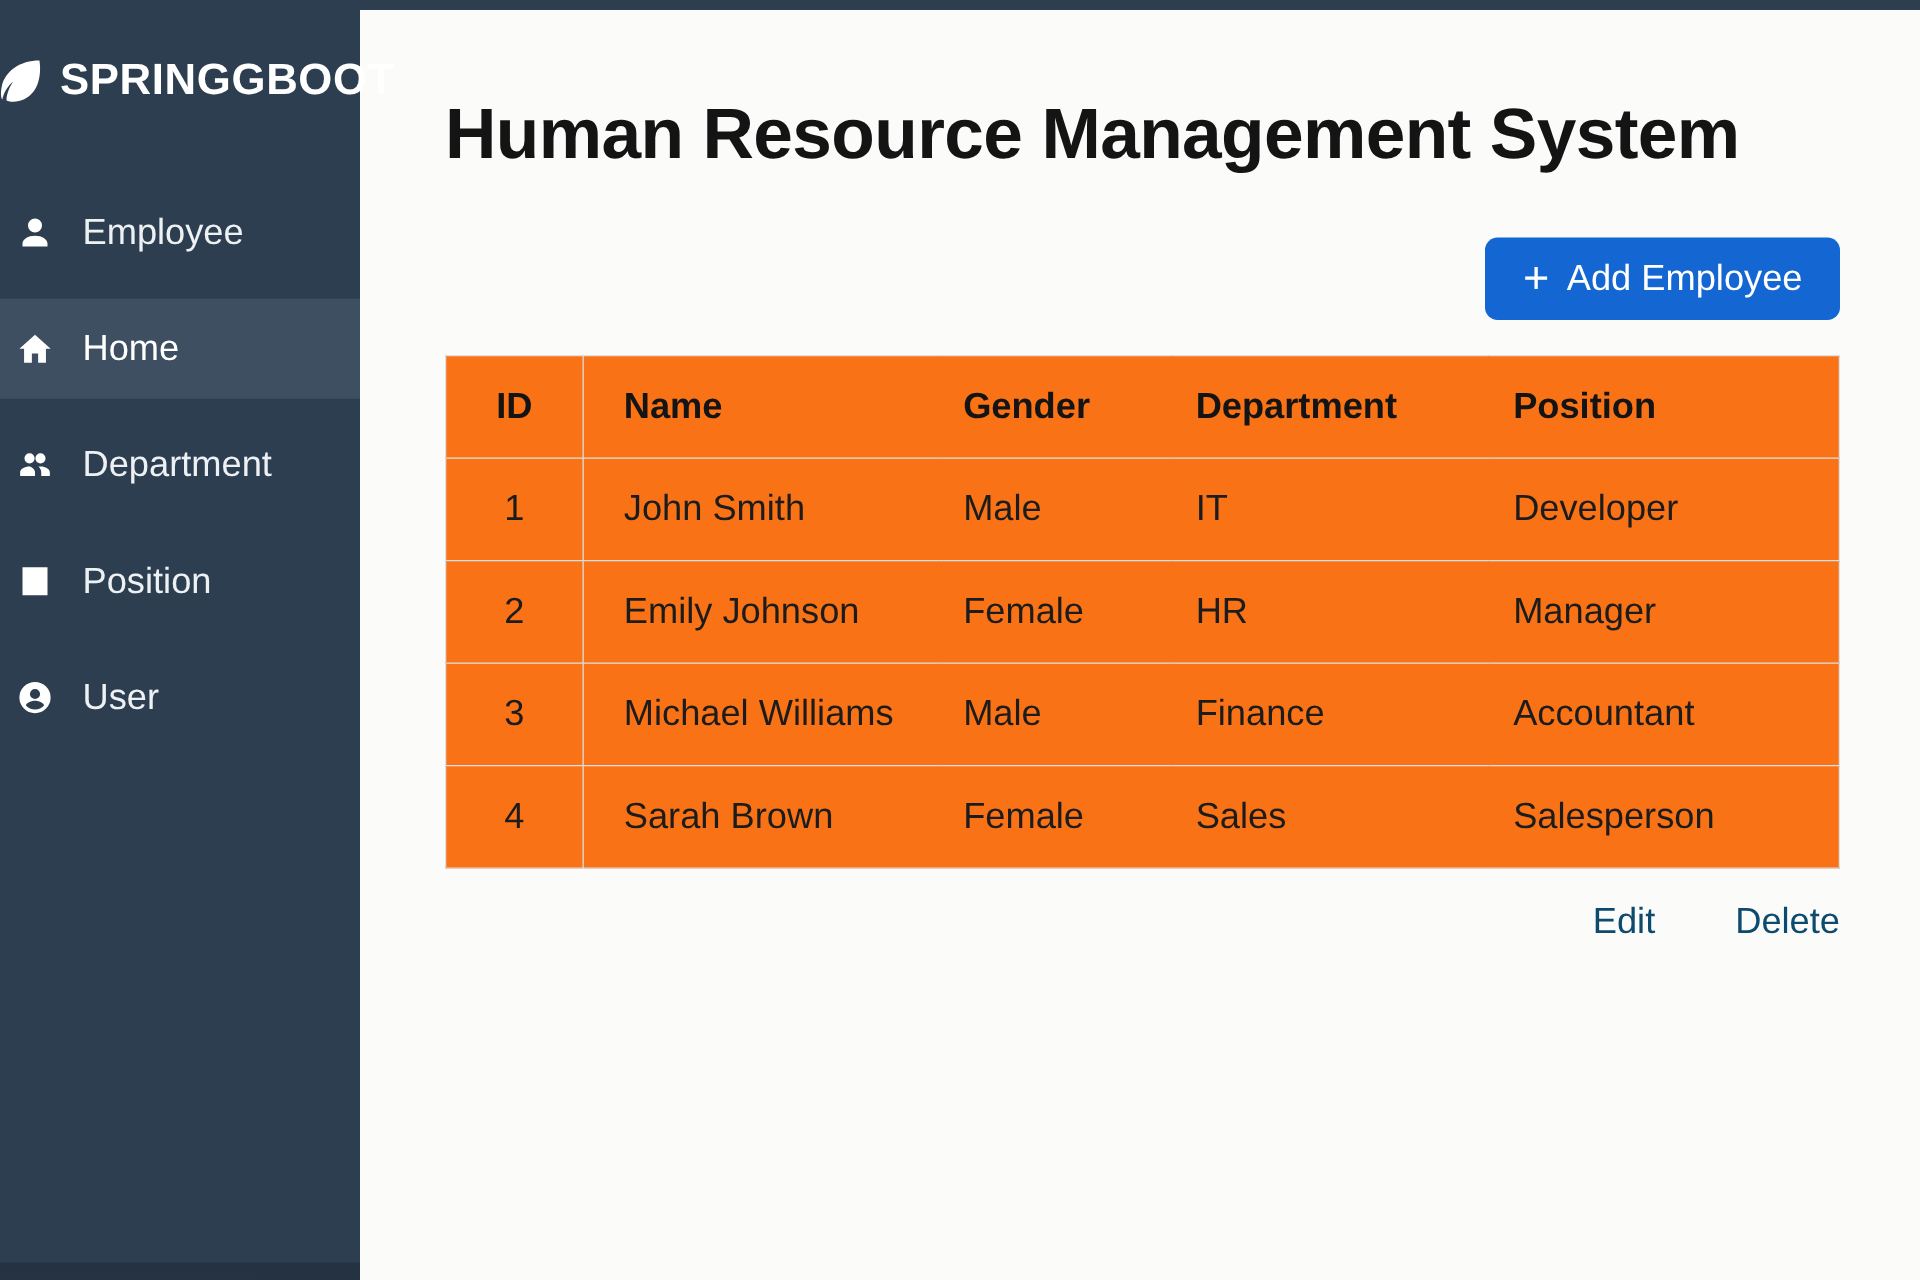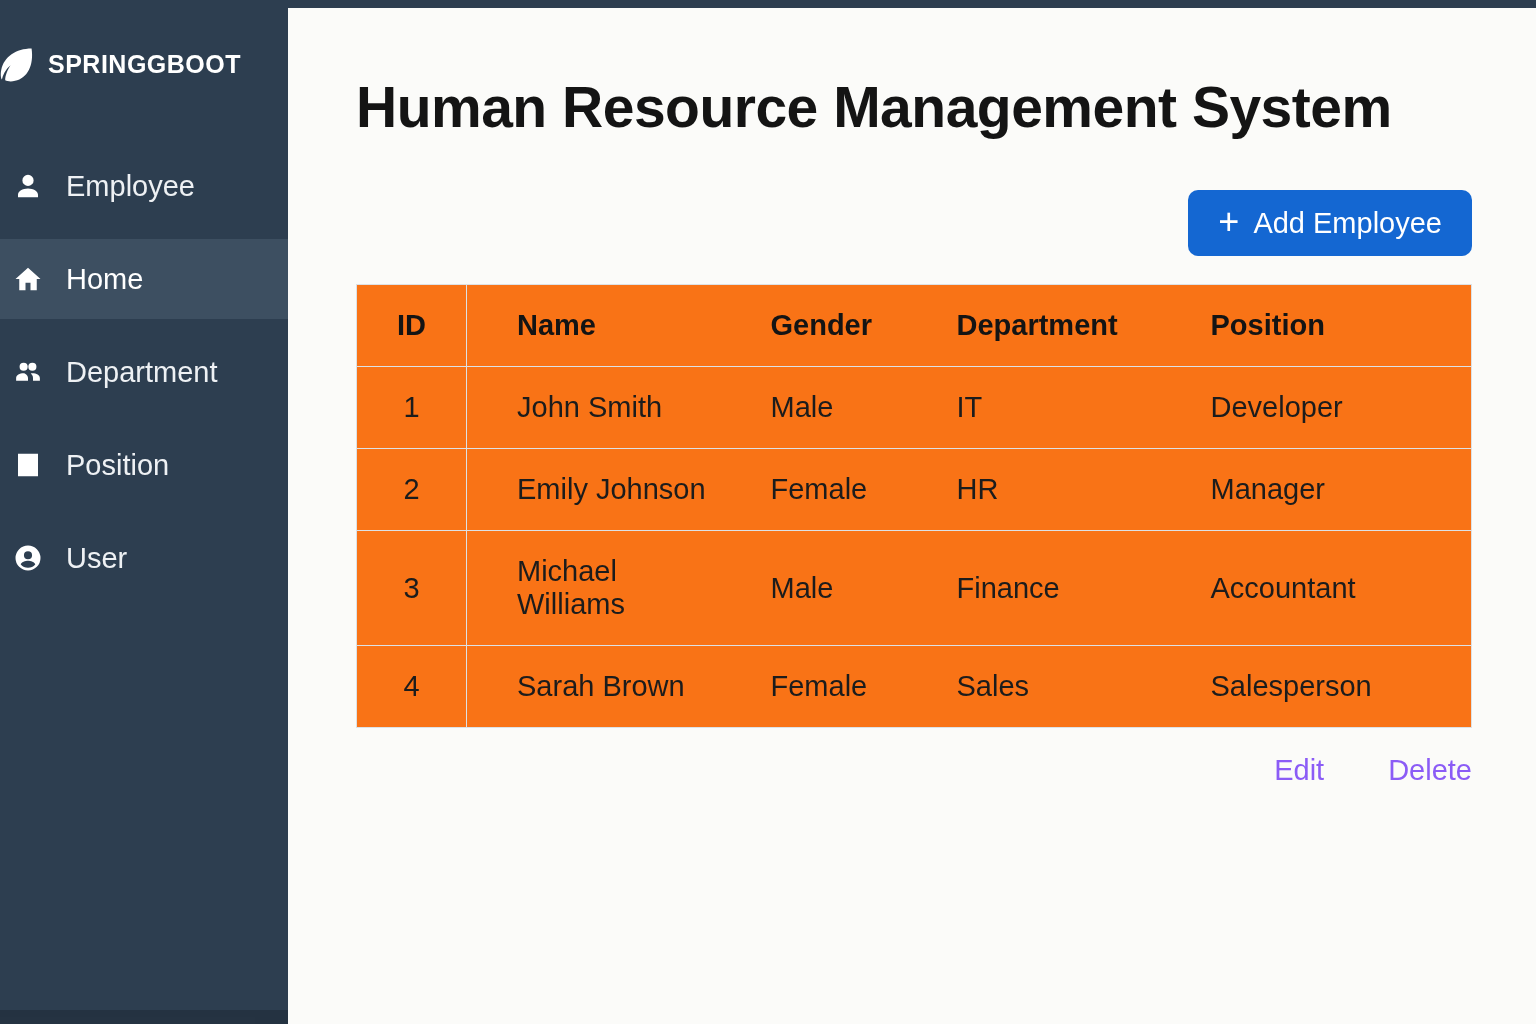--- a/index.html
+++ b/index.html
@@ -23,21 +23,21 @@
   }
   .brand {
     display: flex;
     align-items: center;
     gap: 10px;
     padding: 40px 16px 40px 0;
     height: 128px;
   }
   .brand-icon { width: 44px; height: 44px; margin-left: -6px; flex-shrink: 0; }
   .brand-text {
-    font-size: 25px;
+    font-size: 35px;
     font-weight: 700;
     letter-spacing: 0.5px;
     color: #ffffff;
     white-space: nowrap;
   }
   .nav { display: flex; flex-direction: column; margin-top: 18px; }
   .nav-item {
     display: flex;
     align-items: center;
     gap: 22px;
@@ -118,36 +118,36 @@
     text-align: left;
     height: 82px;
     vertical-align: middle;
   }
   .emp-table th { font-weight: 700; color: #141414; }
   .emp-table .col-id {
     width: 110px;
     text-align: center;
     border-right: 1px solid #dde1e5;
   }
-  .emp-table .col-name { width: 284px; padding-left: 50px; }
+  .emp-table .col-name { width: 284px; padding-left: 32px; }
   .emp-table .col-gender { width: 186px; }
   .emp-table .col-dept { width: 254px; }
   .emp-table .col-pos { }
   .emp-table { border: 1px solid #dde1e5; }
 
   
   .row-actions {
     display: flex;
     justify-content: flex-end;
     gap: 64px;
     margin-top: 26px;
     font-size: 29px;
   }
   .link {
-    color: #8b5cf6;
+    color: #0c4a6e;
     cursor: pointer;
     text-decoration: none;
   }
 </style>
 </head>
 <body>
 
 <div class="layout">
 
   <aside class="sidebar">

